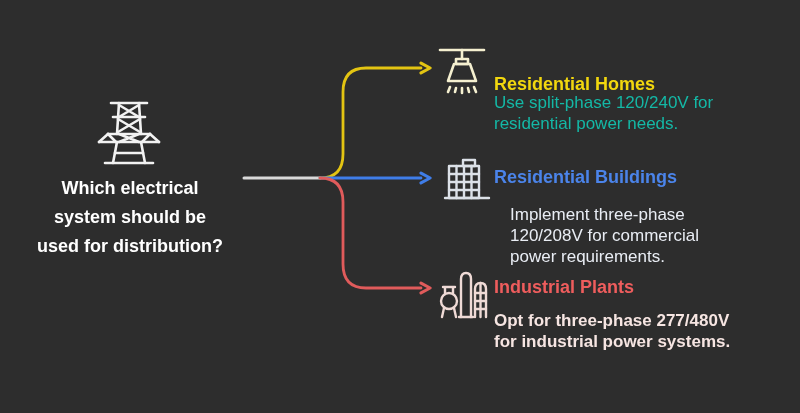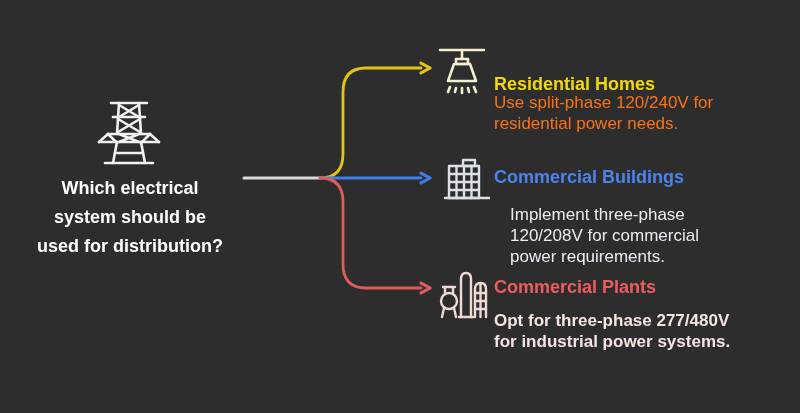--- a/index.html
+++ b/index.html
@@ -20,21 +20,21 @@
   }
   .branch-title{
     font-size:18px;font-weight:bold;line-height:22px;white-space:nowrap;
   }
   .branch-desc{
     font-size:17px;line-height:21px;white-space:pre-line;
   }
   .t-residential{color:#f2d70e;margin-top:15px;}
   .t-commercial{color:#4b84ea;}
   .t-industrial{color:#ee5d5d;}
-  .d-residential{color:#f97316;}
+  .d-residential{color:#14b8a6;}
   .d-commercial{color:#e9edf4;margin-left:16px;}
   .d-industrial{color:#f6e5e2;font-weight:bold;}
 </style>
 </head>
 <body>
 
 <div class="stage">
 
   <svg class="abs" style="left:0;top:0" width="800" height="413" viewBox="0 0 800 413">
     <defs>
@@ -90,34 +90,34 @@
 
   <svg class="abs" style="left:443px;top:156px" width="48" height="46" viewBox="0 0 48 46">
     <g fill="none" stroke="#dce1e8" stroke-width="2.4" stroke-linecap="round" stroke-linejoin="round">
       <rect x="6" y="10" width="30" height="32"></rect>
       <rect x="20" y="4" width="12" height="6"></rect>
       <path d="M6,18 H36 M6,26 H36 M6,34 H36"></path>
       <path d="M13.5,10 V42 M21,10 V42 M28.5,10 V42"></path>
       <path d="M2,42 H46"></path>
     </g>
   </svg>
-  <div class="abs branch-title t-commercial" style="left:494px;top:166px">Commercial Buildings</div>
+  <div class="abs branch-title t-commercial" style="left:494px;top:166px">Residential Buildings</div>
   <div class="abs branch-desc d-commercial" style="left:494px;top:204px">Implement three-phase
 120/208V for commercial
 power requirements.</div>
 
   <svg class="abs" style="left:437px;top:266px" width="54" height="54" viewBox="0 0 54 54">
     <g fill="none" stroke="#efdad6" stroke-width="2.4" stroke-linecap="round" stroke-linejoin="round">
       <circle cx="12" cy="35" r="8"></circle>
       <path d="M8,27.5 V21 M16,27.5 V21 M6,21 H18"></path>
       <path d="M7,42 L5,51 M17,42 L19,51"></path>
       <path d="M24,51 V13 Q24,7 29,7 Q34,7 34,13 V51"></path>
       <path d="M38,51 V23 Q38,17 43.5,17 Q49,17 49,23 V51"></path>
       <path d="M38,27 H49 M38,35 H49 M38,43 H49"></path>
       <path d="M43.5,17 V51"></path>
       <path d="M22,51 H36"></path>
     </g>
   </svg>
-  <div class="abs branch-title t-industrial" style="left:494px;top:276px">Commercial Plants</div>
+  <div class="abs branch-title t-industrial" style="left:494px;top:276px">Industrial Plants</div>
   <div class="abs branch-desc d-industrial" style="left:494px;top:310px">Opt for three-phase 277/480V
 for industrial power systems.</div>
 
 </div>
 
 </body></html>

